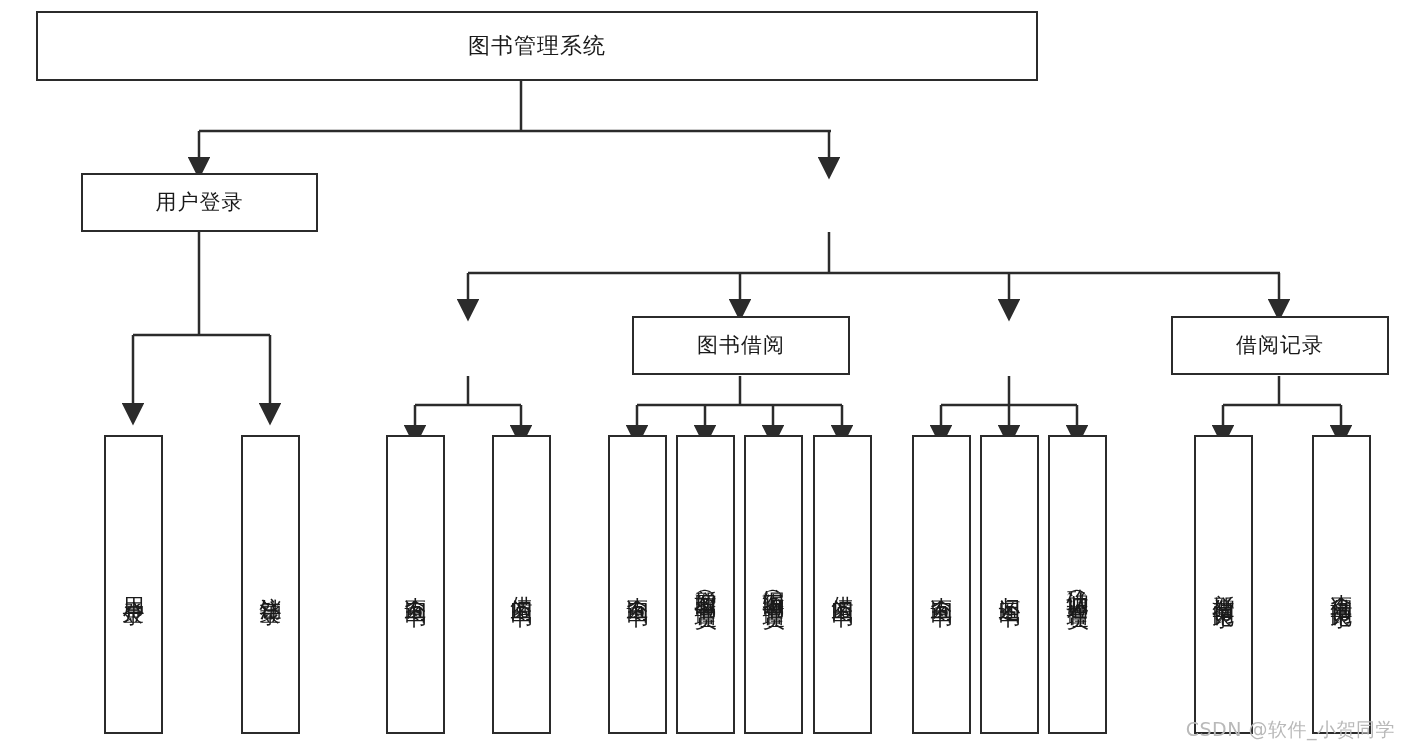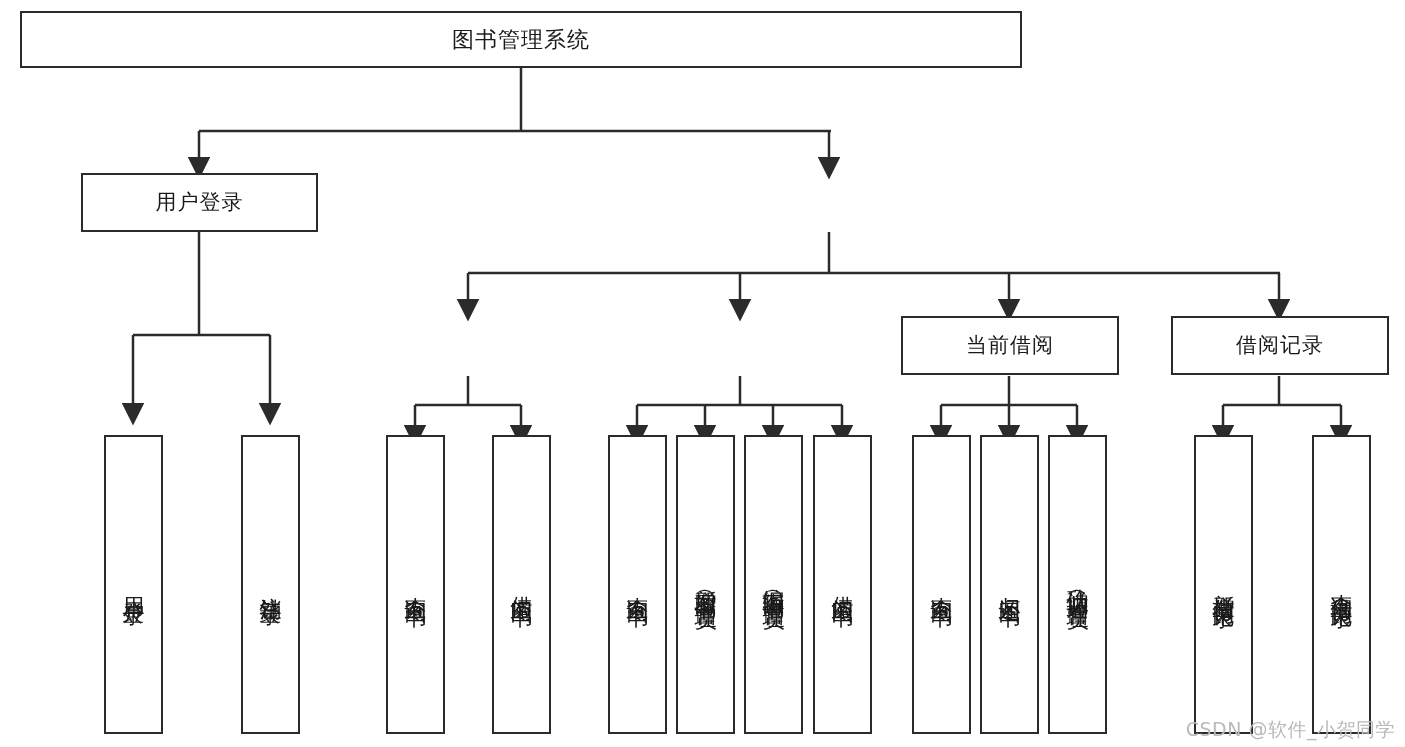--- a/index.html
+++ b/index.html
@@ -125,34 +125,34 @@
       <path d="M1009,405 L1009,428" marker-end="url(#arrow)"></path>
       <path d="M1077,405 L1077,428" marker-end="url(#arrow)"></path>
 
       <path d="M1279,376 L1279,405"></path>
       <path d="M1223,405 L1341,405"></path>
       <path d="M1223,405 L1223,428" marker-end="url(#arrow)"></path>
       <path d="M1341,405 L1341,428" marker-end="url(#arrow)"></path>
     </g>
   </svg>
 
-  <div class="node horiz root" style="left:20px; top:11px; width:1002px; height:57px;">
+  <div class="node horiz root" style="left:36px; top:11px; width:1002px; height:70px;">
     <span class="node-label">图书管理系统</span>
   </div>
 
   <div class="node horiz" style="left:81px; top:173px; width:237px; height:59px;">
     <span class="node-label">用户登录</span>
   </div>
 
 
 
-
-  <div class="node horiz" style="left:901px; top:316px; width:218px; height:59px;">
-    <span class="node-label">当前借阅</span>
-  </div>
+  <div class="node horiz" style="left:632px; top:316px; width:218px; height:59px;">
+    <span class="node-label">图书借阅</span>
+  </div>
+
 
   <div class="node horiz" style="left:1171px; top:316px; width:218px; height:59px;">
     <span class="node-label">借阅记录</span>
   </div>
 
   <div class="node vert" style="left:104px; top:435px; width:59px; height:299px;">
     <span class="node-label">用户登录</span>
   </div>
 
   <div class="node vert" style="left:241px; top:435px; width:59px; height:299px;">

